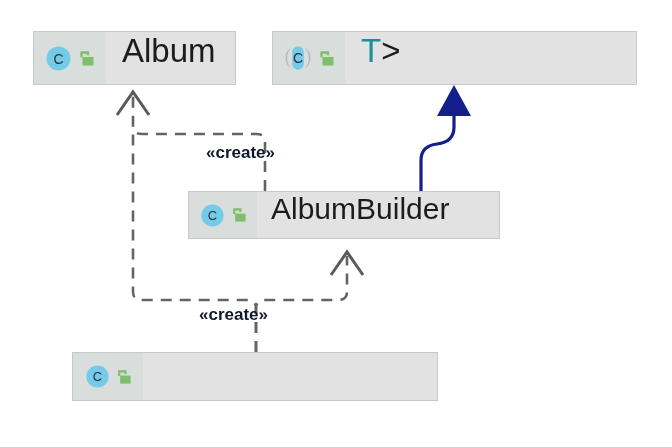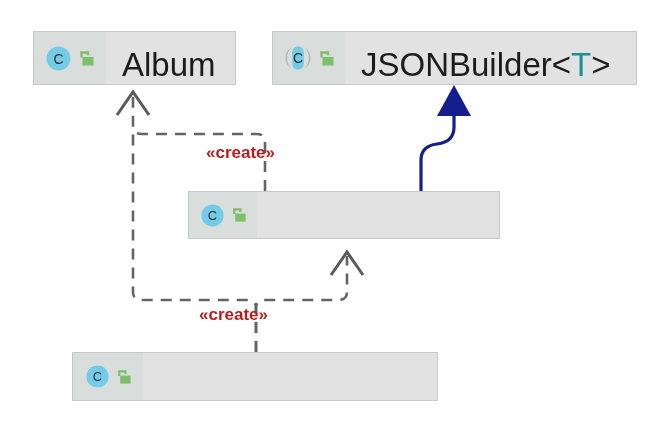--- a/index.html
+++ b/index.html
@@ -38,40 +38,40 @@
     display: flex;
     align-items: center;
     justify-content: center;
     gap: 5px;
     background: #d9dedd;
     box-sizing: border-box;
     flex: 0 0 auto;
   }
   .node-label {
     display: flex;
-    align-items: flex-end;
+    align-items: flex-start;
     color: #1c1c1c;
     white-space: nowrap;
     box-sizing: border-box;
     overflow: hidden;
   }
   .tparam { color: #1d8f94; }
 
   
   .icon-class { display: block; }
   
   .icon-class-generic { display: block; }
   
   .icon-lock { display: block; }
 
   .edge-label {
     position: absolute;
     font-family: "Liberation Sans", sans-serif;
     font-weight: bold;
-    color: #b91c1c;
+    color: #0f172a;
     white-space: nowrap;
     background: transparent;
     line-height: 1;
   }
 
   
   #node-album         { left: 33px;  top: 31px;  width: 203px; height: 54px; }
   #node-jsonbuilder   { left: 272px; top: 31px;  width: 365px; height: 54px; }
   #node-albumbuilder  { left: 188px; top: 191px; width: 312px; height: 48px; }
   #node-albumfunctions{ left: 72px;  top: 352px; width: 366px; height: 49px; }
@@ -147,41 +147,43 @@
         </svg>
       </span>
       <span>
         <svg class="icon-lock" width="18" height="19" viewBox="0 0 18 19">
           <path d="M4.5 8.5 L4.5 3.5 L11 3.5 L11 6.2" fill="none" stroke="#7dbf6a" stroke-width="2.4"></path>
           <rect x="5.5" y="8" width="11" height="8.5" fill="#7dbf6a"></rect>
         </svg>
       </span>
     </div>
     <div class="node-label">
-      <span>JSONBuilder&lt;</span>
         <span class="tparam">T</span>
         <span>&gt;</span>
     </div>
   </div>
 
   <div class="node" id="node-albumbuilder">
     <div class="node-gutter">
       <span>
         <svg class="icon-class" width="25" height="25" viewBox="0 0 27 27">
           <circle cx="13.5" cy="13.5" r="12" fill="#74cbe8"></circle>
           <text x="13.5" y="18.6" text-anchor="middle" font-family="Liberation Sans, sans-serif" font-size="14" fill="#2b3137">C</text>
         </svg>
       </span>
       <span>
         <svg class="icon-lock" width="17" height="18" viewBox="0 0 18 19">
           <path d="M4.5 8.5 L4.5 3.5 L11 3.5 L11 6.2" fill="none" stroke="#7dbf6a" stroke-width="2.4"></path>
           <rect x="5.5" y="8" width="11" height="8.5" fill="#7dbf6a"></rect>
         </svg>
       </span>
     </div>
+    <div class="node-label">
+      <span>AlbumBuilder</span>
+    </div>
   </div>
 
   <div class="node" id="node-albumfunctions">
     <div class="node-gutter">
       <span>
         <svg class="icon-class" width="25" height="25" viewBox="0 0 27 27">
           <circle cx="13.5" cy="13.5" r="12" fill="#74cbe8"></circle>
           <text x="13.5" y="18.6" text-anchor="middle" font-family="Liberation Sans, sans-serif" font-size="14" fill="#2b3137">C</text>
         </svg>
       </span>

